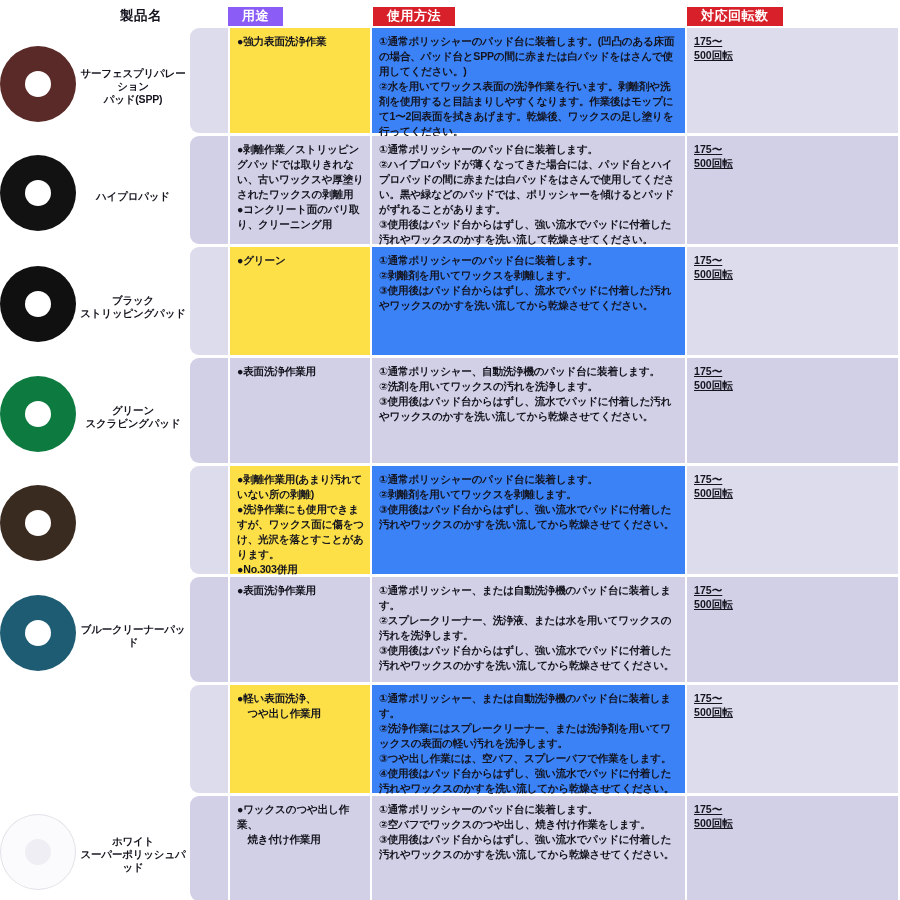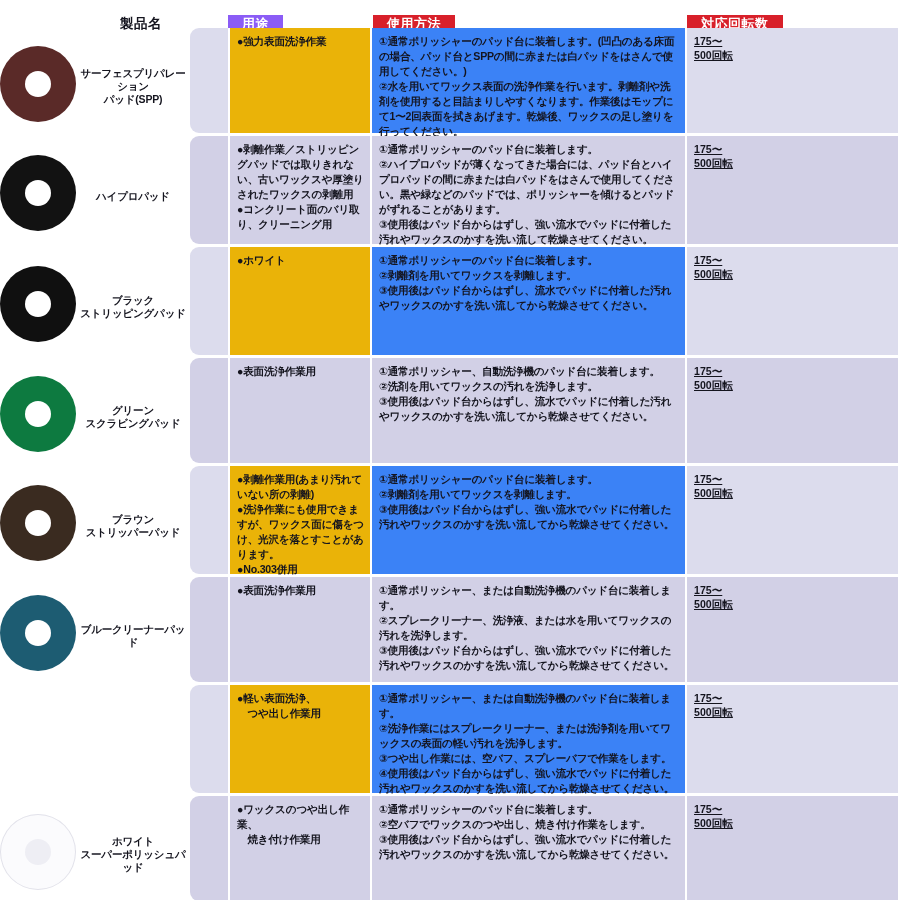--- a/index.html
+++ b/index.html
@@ -22,21 +22,21 @@
     box-sizing: border-box;
   }
 
   
   .header-row {
     position: relative;
     height: 28px;
   }
   .hdr {
     position: absolute;
-    top: 15px;
+    top: 7px;
     font-size: 13px;
     font-weight: bold;
     letter-spacing: .5px;
     white-space: nowrap;
   }
   .hdr-product {
     left: 120px;
     color: #14141e;
     font-size: 13.5px;
   }
@@ -125,21 +125,21 @@
     letter-spacing: -0.2px;
     color: #14141e;
     white-space: pre-line;
     width: 190px;
   }
 
   
   .c-use {
     width: 142px;
     flex: 0 0 142px;
-    background: #eab308;
+    background: #fde047;
     border-left: 2px solid #ffffff;
     padding: 6px 5px 6px 7px;
     box-sizing: border-box;
     font-size: 10.6px;
     line-height: 15px;
     letter-spacing: -0.2px;
     white-space: pre-line;
     font-weight: bold;
   }
   .row.alt .c-use { background: #d2d0e6; }
@@ -223,21 +223,21 @@
       </div>
       <div class="row" style="height: 108px;">
         <div class="c-product">
           <div class="product-tab"></div>
           <div class="pad-wrap">
             <div class="pad" style="background: rgb(16, 16, 16);"></div>
             <div class="pname">ブラック
 ストリッピングパッド</div>
           </div>
         </div>
-        <div class="c-use">●ホワイト</div>
+        <div class="c-use">●グリーン</div>
         <div class="c-how">①通常ポリッシャーのパッド台に装着します。
 ②剥離剤を用いてワックスを剥離します。
 ③使用後はパッド台からはずし、流水でパッドに付着した汚れやワックスのかすを洗い流してから乾燥させてください。</div>
         <div class="c-rpm">175〜
 500回転</div>
       </div>
       <div class="row alt" style="height: 105px;">
         <div class="c-product">
           <div class="product-tab"></div>
           <div class="pad-wrap">
@@ -251,22 +251,20 @@
 ②洗剤を用いてワックスの汚れを洗浄します。
 ③使用後はパッド台からはずし、流水でパッドに付着した汚れやワックスのかすを洗い流してから乾燥させてください。</div>
         <div class="c-rpm">175〜
 500回転</div>
       </div>
       <div class="row" style="height: 108px;">
         <div class="c-product">
           <div class="product-tab"></div>
           <div class="pad-wrap">
             <div class="pad" style="background: rgb(58, 43, 32);"></div>
-            <div class="pname">ブラウン
-ストリッパーパッド</div>
           </div>
         </div>
         <div class="c-use">●剥離作業用(あまり汚れていない所の剥離)
 ●洗浄作業にも使用できますが、ワックス面に傷をつけ、光沢を落とすことがあります。
 ●No.303併用</div>
         <div class="c-how">①通常ポリッシャーのパッド台に装着します。
 ②剥離剤を用いてワックスを剥離します。
 ③使用後はパッド台からはずし、強い流水でパッドに付着した汚れやワックスのかすを洗い流してから乾燥させてください。</div>
         <div class="c-rpm">175〜
 500回転</div>

